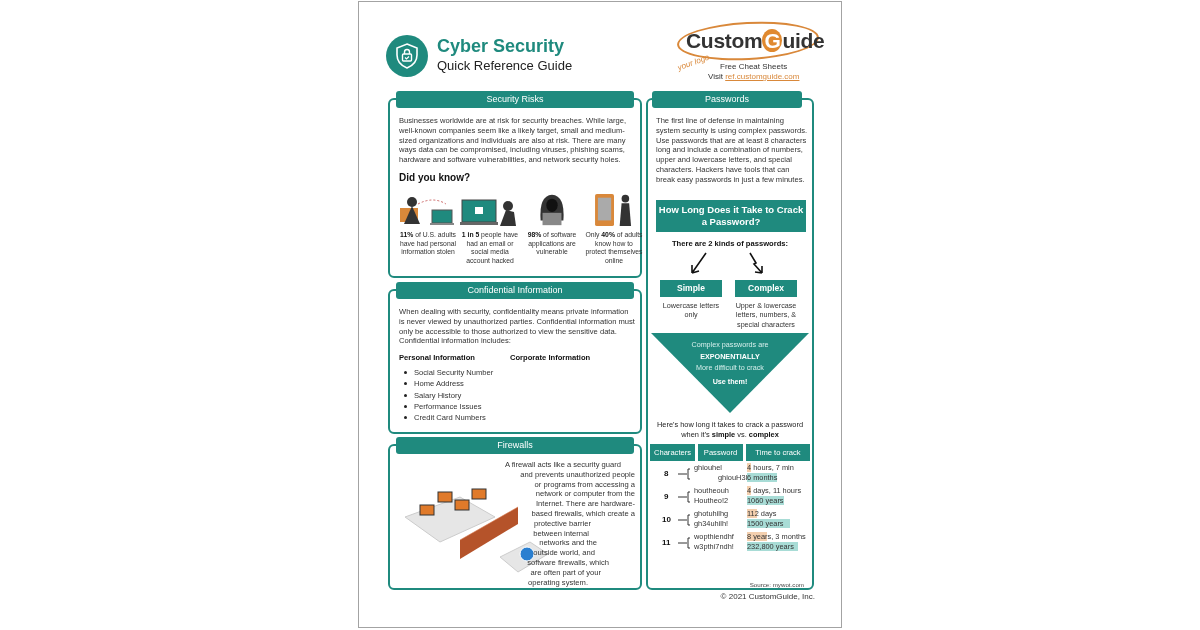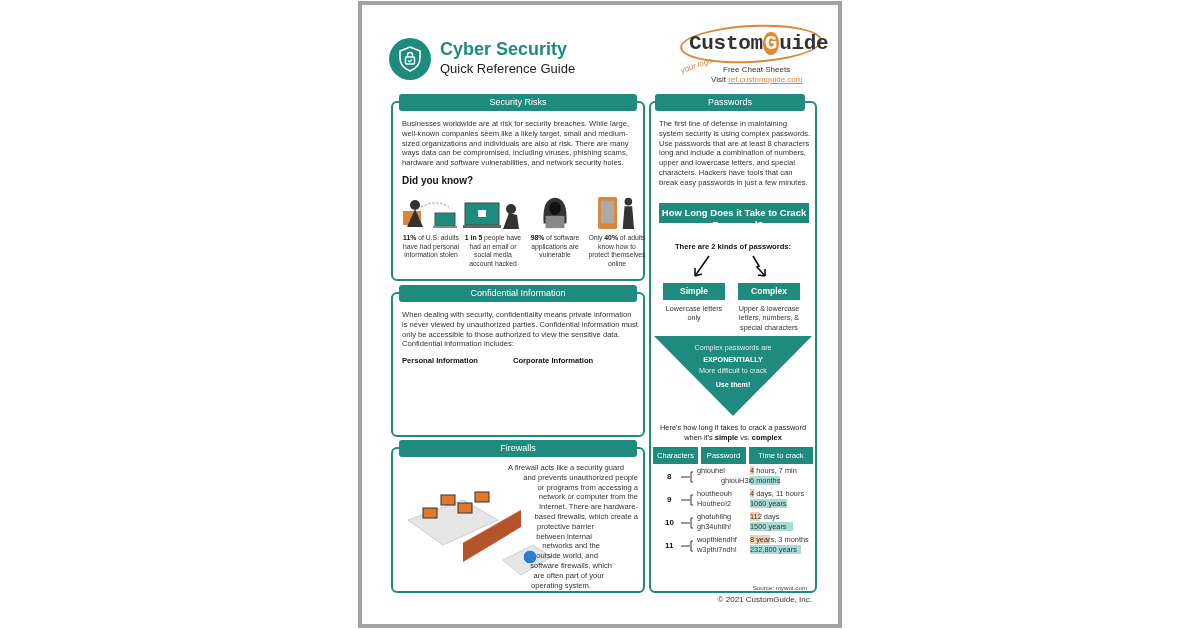--- a/index.html
+++ b/index.html
@@ -1,25 +1,25 @@
 <!DOCTYPE html>
 <html><head>
 <meta charset="utf-8">
 <style>
   * { box-sizing: border-box; margin: 0; padding: 0; }
   html, body { width: 1200px; height: 630px; background: #ffffff; overflow: hidden; }
   body { font-family: "Liberation Sans", sans-serif; color: #222; position: relative; }
-  .sheet { position: absolute; left: 358px; top: 1px; width: 484px; height: 627px; border: 4px solid #a3a3a3; background: #fff; }
+  .sheet { position: absolute; left: 358px; top: 1px; width: 484px; height: 627px; border: 1px solid #a3a3a3; background: #fff; }
   .abs { position: absolute; }
   
   .logo-circle { left: 27px; top: 33px; width: 42px; height: 42px; border-radius: 50%; background: #1f8a7e; display:flex; align-items:center; justify-content:center; }
   .title { left: 78px; top: 34px; font-size: 18px; font-weight: bold; color: #1f8a7e; }
   .subtitle { left: 78px; top: 56px; font-size: 13px; color: #222; }
   .cg-oval { left: 318px; top: 20px; width: 142px; height: 38px; border: 2px solid #d9883a; border-radius: 50%; transform: rotate(-3deg); }
-  .cg-text { left: 327px; top: 27px; font-size: 21px; font-weight: bold; color: #333; letter-spacing: -0.3px; font-family: Liberation Mono, monospace; }
+  .cg-text { left: 327px; top: 27px; font-size: 21px; font-weight: bold; color: #333; letter-spacing: -0.3px; }
   .cg-text .g { color: #fff; background: #e0892f; border-radius: 50%; padding: 0 2px; }
   .yourlogo { left: 318px; top: 56px; font-size: 8px; color: #d9883a; transform: rotate(-20deg); font-style: italic; }
   .cg-sub1 { left: 361px; top: 60px; font-size: 8px; color: #333; }
   .cg-sub2 { left: 349px; top: 70px; font-size: 8px; color: #333; }
   .cg-sub2 .lnk { color: #d9883a; text-decoration: underline; }
   
   .box { position: absolute; border: 2px solid #1f8a7e; border-radius: 6px; background: #fff; }
   .box-head { position: absolute; left: 6px; right: 6px; top: -9px; height: 17px; background: #1f8a7e; color: #fff; font-size: 9px; text-align: center; line-height: 17px; border-radius: 3px; }
   .txt { font-size: 7.6px; line-height: 9.8px; color: #333; }
   .b { font-weight: bold; color: #111; }
@@ -101,20 +101,27 @@
     <div class="stat" style="left:70px; top:131px;"><span class="b">1 in 5</span><span> people have had an email or social media account hacked</span></div>
     <div class="stat" style="left:132px; top:131px;"><span class="b">98%</span><span> of software applications are vulnerable</span></div>
     <div class="stat" style="left:194px; top:131px;"><span>Only </span><span class="b">40%</span><span> of adults know how to protect themselves online</span></div>
   </div>
 
   <div class="box" style="left:29px; top:287px; width:254px; height:145px;">
     <div class="box-head">Confidential Information</div>
     <div class="abs txt" style="left:9px; top:16px; width:236px;">When dealing with security, confidentiality means private information is never viewed by unauthorized parties. Confidential information must only be accessible to those authorized to view the sensitive data. Confidential information includes:</div>
     <div class="abs col-h" style="left:9px; top:62px;">Personal Information</div>
     <div class="abs col-h" style="left:120px; top:62px;">Corporate Information</div>
+    <ul class="abs ul" style="left:10px; top:76px;">
+      <li>Social Security Number</li>
+      <li>Home Address</li>
+      <li>Salary History</li>
+      <li>Performance Issues</li>
+      <li>Credit Card Numbers</li>
+    </ul>
   </div>
 
   <div class="box" style="left:29px; top:442px; width:254px; height:146px;">
     <div class="box-head">Firewalls</div>
     <svg class="abs" style="left:10px; top:16px; width:150px; height:118px;" viewBox="0 0 150 118">
       <path d="M5 55 L60 35 L95 55 L40 80 Z" fill="#e6e6e6" stroke="#ccc"></path>
       <rect x="20" y="43" width="14" height="10" fill="#e07a2a" stroke="#333"></rect>
       <rect x="38" y="30" width="14" height="10" fill="#e07a2a" stroke="#333"></rect>
       <rect x="55" y="38" width="14" height="10" fill="#e07a2a" stroke="#333"></rect>
       <rect x="72" y="27" width="14" height="10" fill="#e07a2a" stroke="#333"></rect>
@@ -136,21 +143,21 @@
       <div style="margin-right:40px">outside world, and</div>
       <div style="margin-right:26px">software firewalls, which</div>
       <div style="margin-right:34px">are often part of your</div>
       <div style="margin-right:47px">operating system.</div>
     </div>
   </div>
 
   <div class="box" style="left:287px; top:96px; width:168px; height:492px;">
     <div class="box-head" style="left:4px; right:10px;">Passwords</div>
     <div class="abs txt" style="left:8px; top:16px; width:152px;">The first line of defense in maintaining system security is using complex passwords. Use passwords that are at least 8 characters long and include a combination of numbers, upper and lowercase letters, and special characters. Hackers have tools that can break easy passwords in just a few minutes.</div>
-    <div class="teal-block" style="left:8px; top:100px; width:150px; height:20px; font-size:9.5px; line-height:12px; padding-top:4px;">How Long Does it Take to Crack a Password?</div>
+    <div class="teal-block" style="left:8px; top:100px; width:150px; height:32px; font-size:9.5px; line-height:12px; padding-top:4px;">How Long Does it Take to Crack a Password?</div>
     <div class="abs" style="left:0; width:164px; top:139px; text-align:center; font-size:7.6px; font-weight:bold; color:#111;">There are 2 kinds of passwords:</div>
     <svg class="abs" style="left:38px; top:151px; width:90px; height:26px;" viewBox="0 0 90 26">
         <path d="M20 2 L6 22 M6 22 L6 14 M6 22 L13 20" stroke="#111" stroke-width="1.6" fill="none"></path>
         <path d="M64 2 L70 12 L68 13 L76 22 M76 22 L76 15 M76 22 L69 21" stroke="#111" stroke-width="1.6" fill="none"></path>
       </svg>
     <div class="teal-block" style="left:12px; top:180px; width:62px; height:17px; font-size:8.5px; line-height:17px;">Simple</div>
     <div class="teal-block" style="left:87px; top:180px; width:62px; height:17px; font-size:8.5px; line-height:17px;">Complex</div>
     <div class="abs" style="left:8px; top:201px; width:70px; text-align:center; font-size:7.2px; line-height:9.4px; color:#333;">Lowercase letters only</div>
     <div class="abs" style="left:82px; top:201px; width:72px; text-align:center; font-size:7.2px; line-height:9.4px; color:#333;">Upper &amp; lowercase letters, numbers, &amp; special characters</div>
 

